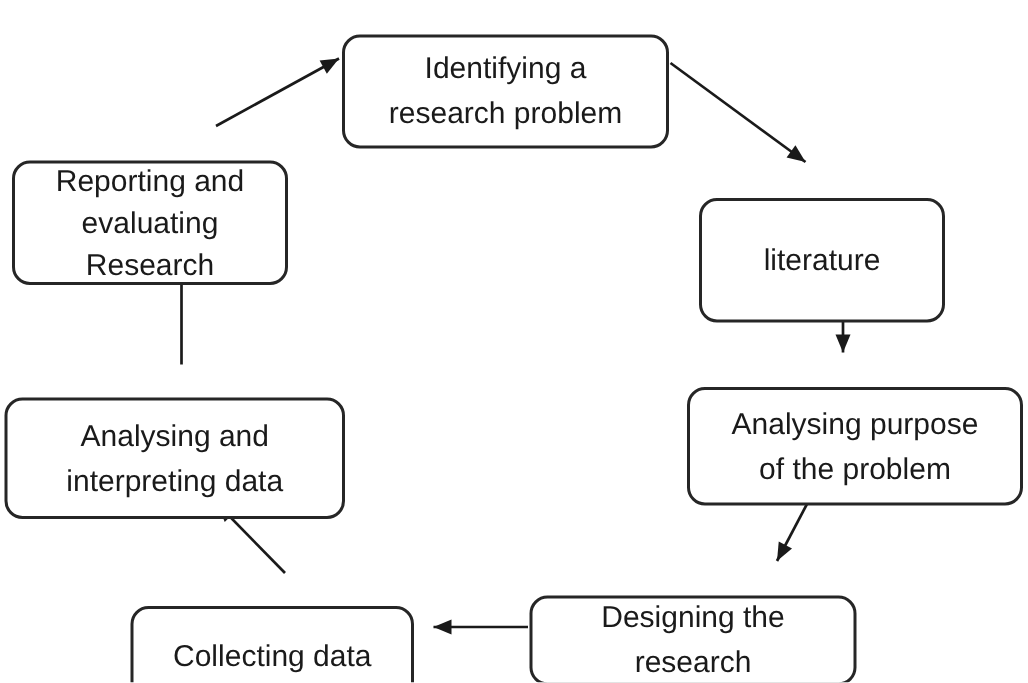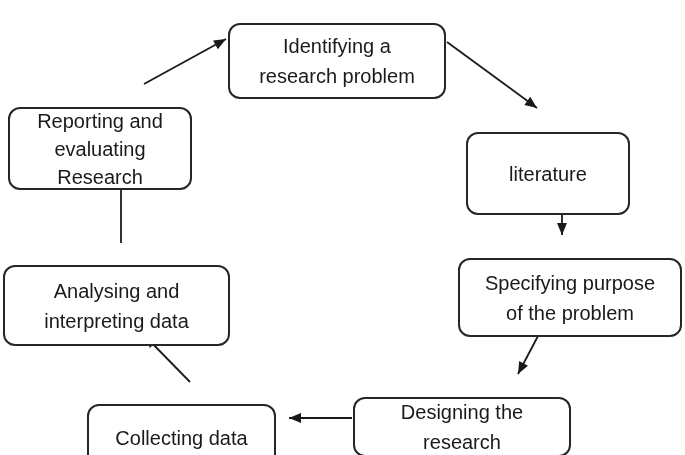--- a/index.html
+++ b/index.html
@@ -79,21 +79,21 @@
   <div class="node node-identifying">
     <span>Identifying a</span>
     <span>research problem</span>
   </div>
 
   <div class="node node-reviewing">
     <span>literature</span>
   </div>
 
   <div class="node node-specifying">
-    <span>Specifying purpose</span>
+    <span>Analysing purpose</span>
     <span>of the problem</span>
   </div>
 
   <div class="node node-designing">
     <span>Designing the</span>
     <span>research</span>
   </div>
 
   <div class="node node-collecting">
     <span>Collecting data</span>

